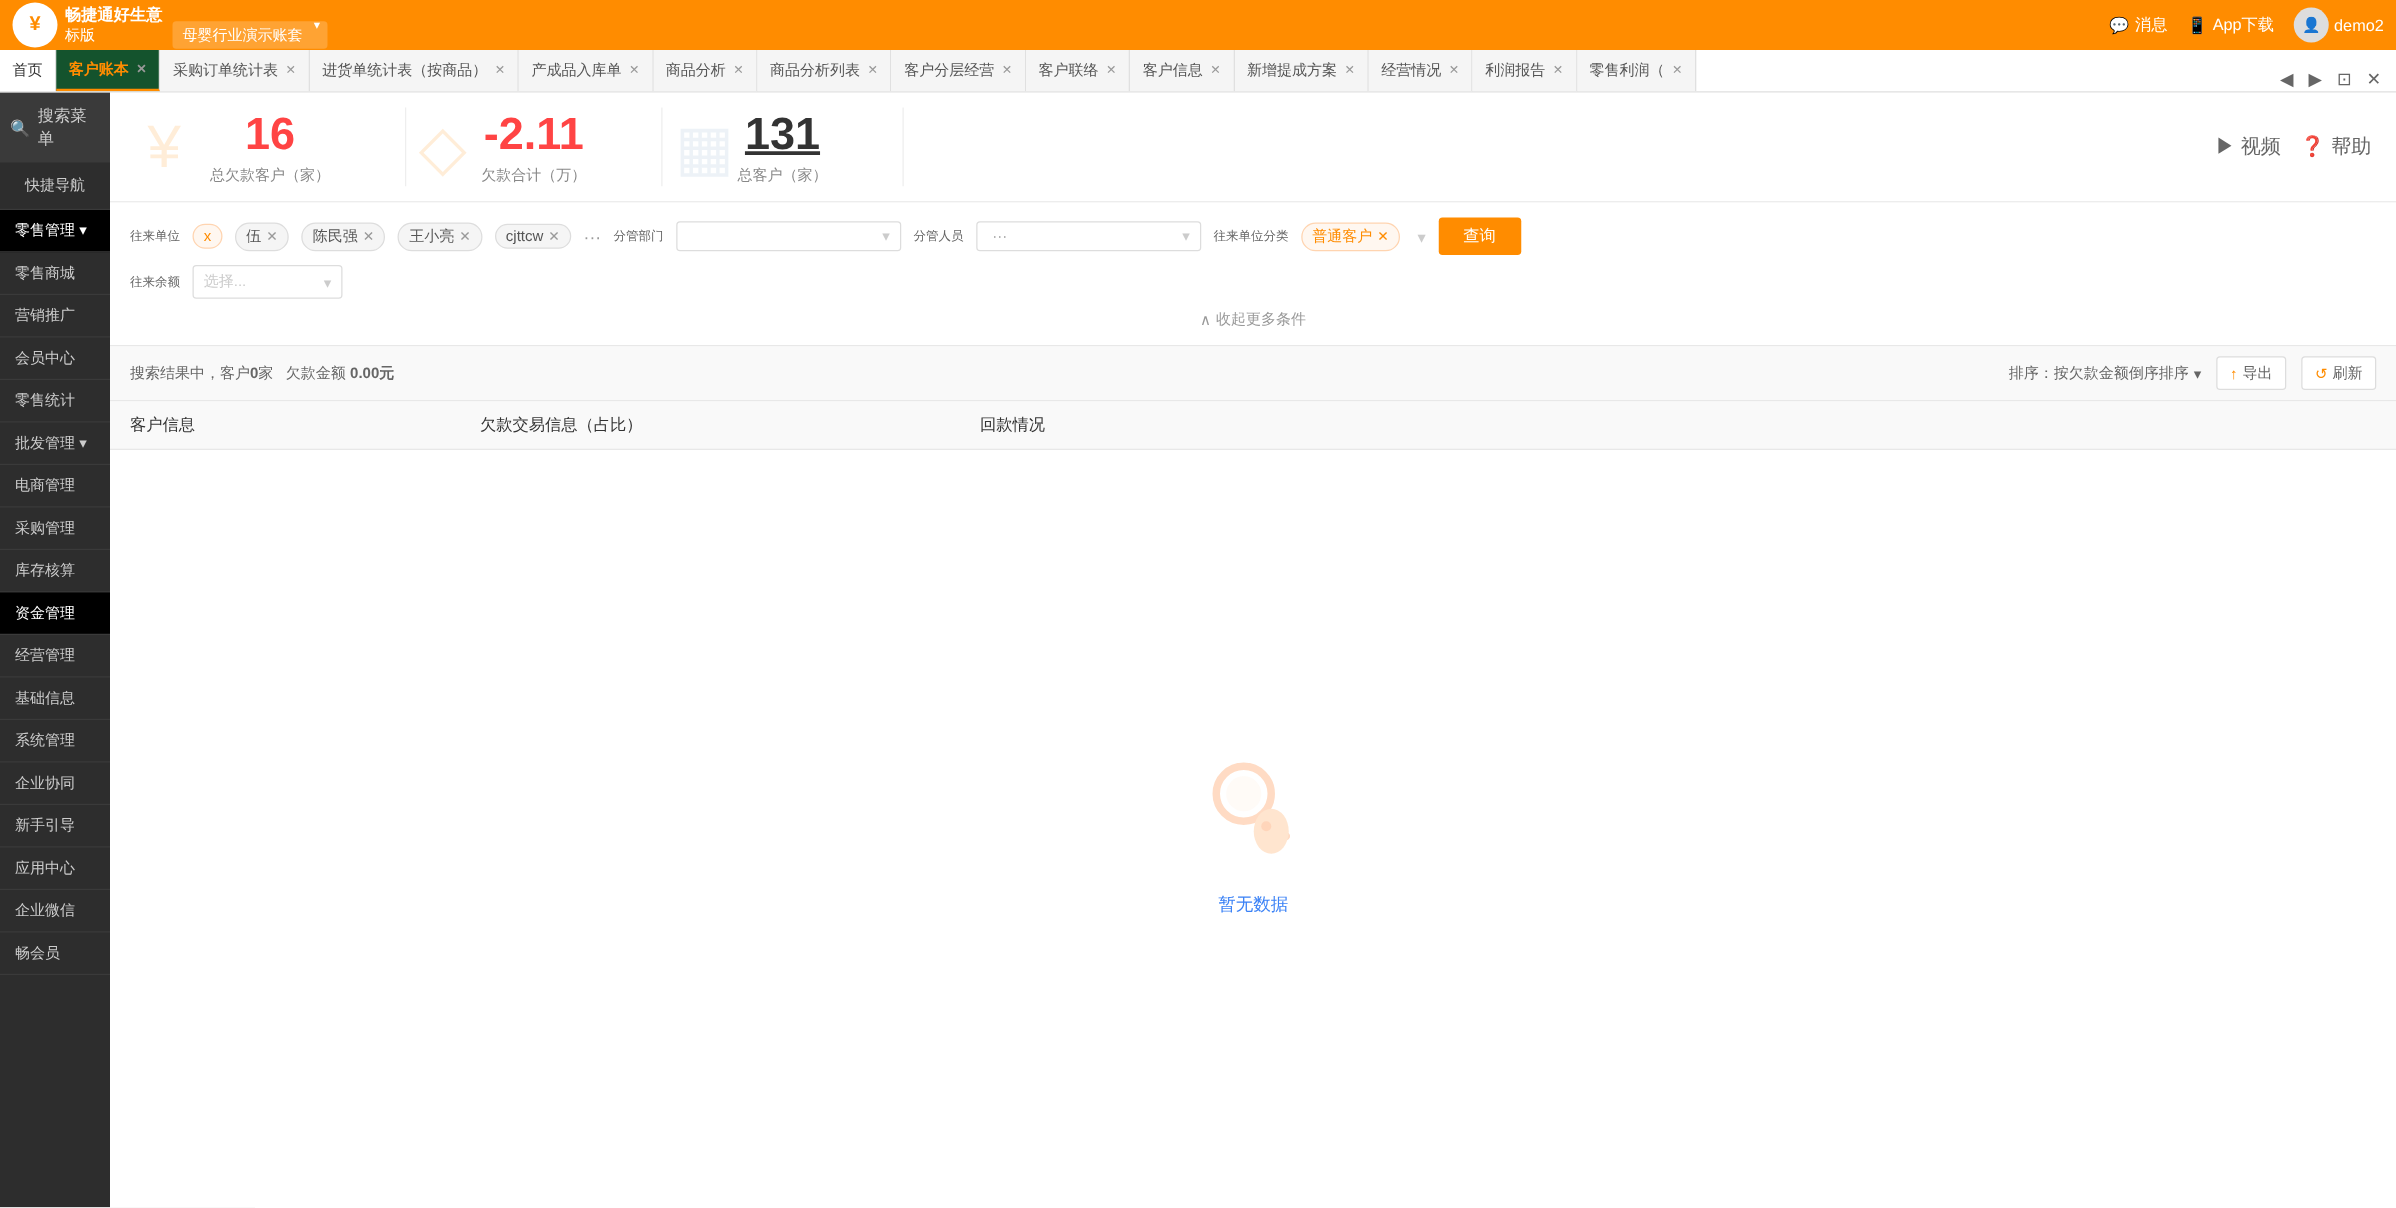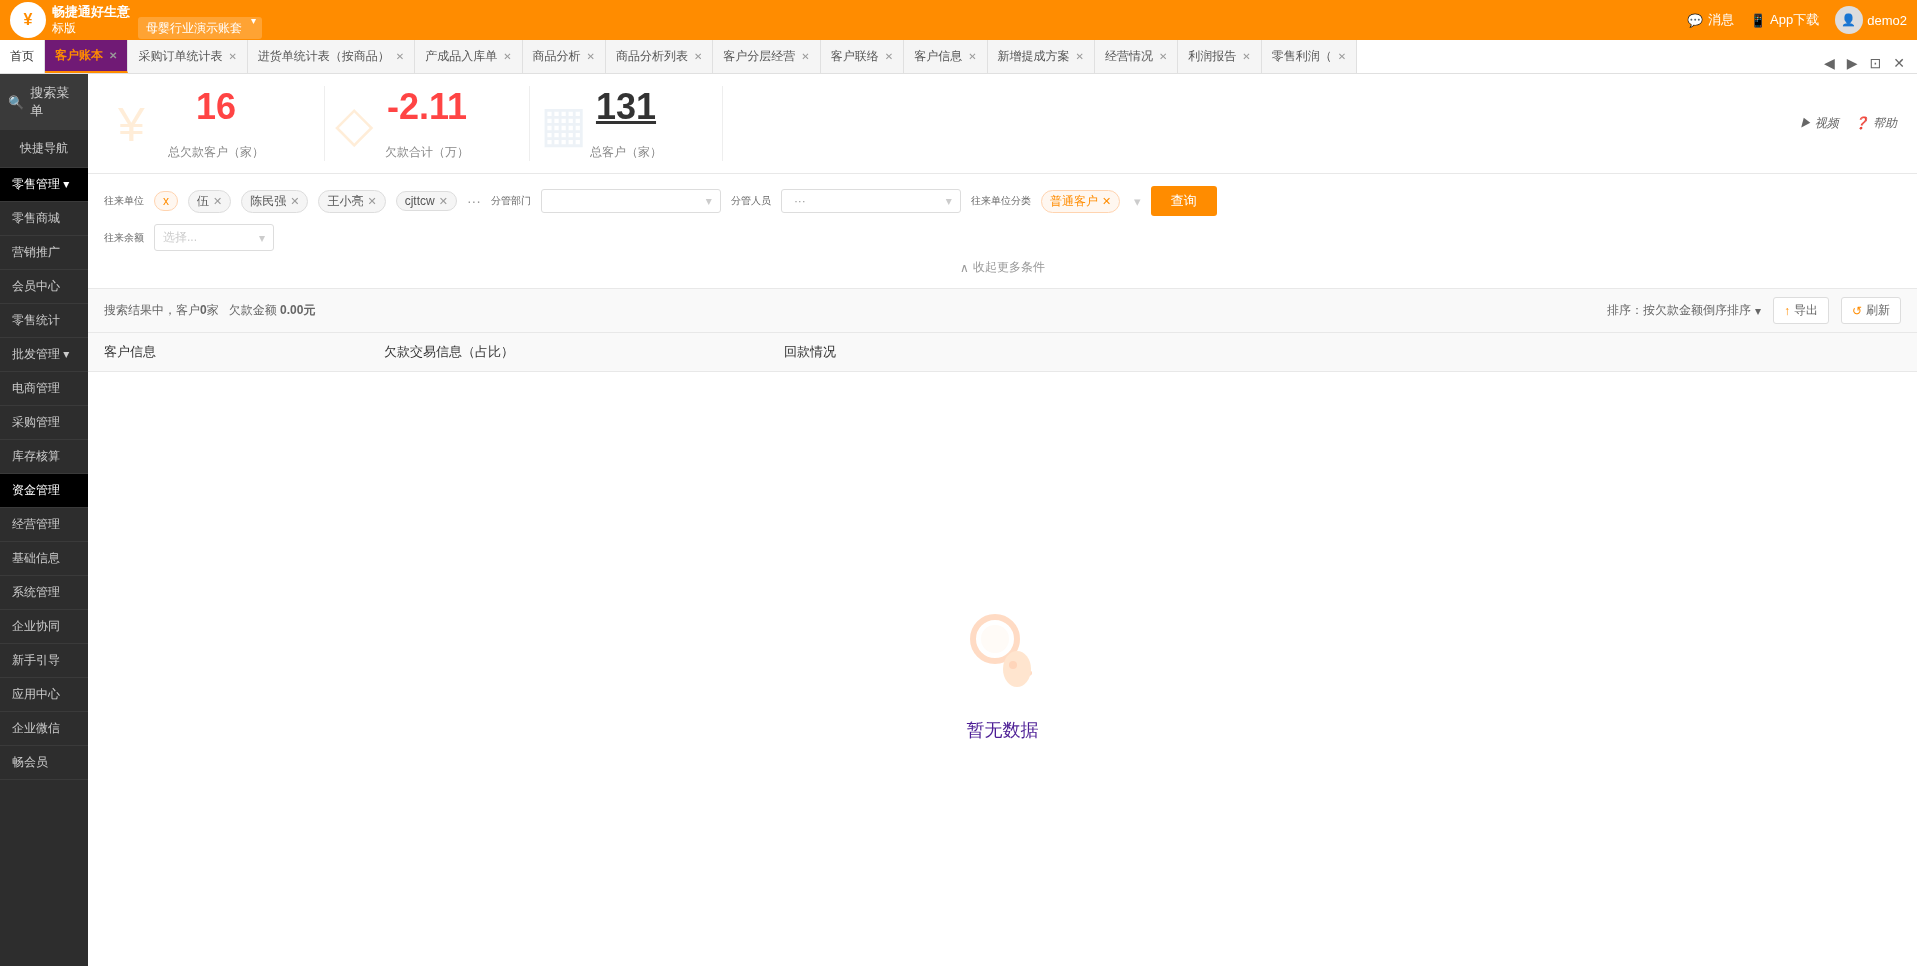--- a/index.html
+++ b/index.html
@@ -15,21 +15,21 @@
     .top-bar-dropdown { background: rgba(255,255,255,0.2); border: none; color: #fff; padding: 4px 20px 4px 8px; border-radius: 3px; cursor: pointer; font-size: 12px; appearance: none; position: relative; margin-top: 15px; }
     .top-bar-dropdown-wrap { position: relative; }
     .top-bar-dropdown-wrap::after { content: '▾'; color: #fff; position: absolute; right: 6px; top: 50%; transform: translateY(-50%); pointer-events: none; font-size: 10px; }
     .top-bar-right { display: flex; align-items: center; gap: 16px; color: #fff; font-size: 13px; }
     .top-bar-right-item { display: flex; align-items: center; gap: 4px; cursor: pointer; }
     .avatar { width: 28px; height: 28px; border-radius: 50%; background: #ddd; overflow: hidden; display: flex; align-items: center; justify-content: center; font-size: 12px; }
 
     
     .tab-bar { height: 34px; background: #fff; border-bottom: 1px solid #e0e0e0; display: flex; align-items: flex-end; padding-left: 0; flex-shrink: 0; overflow: hidden; }
     .tab { display: flex; align-items: center; padding: 0 10px; height: 34px; border-right: 1px solid #e0e0e0; cursor: pointer; font-size: 12px; color: #555; white-space: nowrap; position: relative; background: #f5f5f5; }
-    .tab.active { background: #701a75; color: #ff8c00; border-bottom: 2px solid #ff8c00; font-weight: bold; }
+    .tab.active { background: #14532d; color: #ff8c00; border-bottom: 2px solid #ff8c00; font-weight: bold; }
     .tab:first-child { background: #fff; color: #333; }
     .tab .close-btn { margin-left: 6px; color: #999; font-size: 10px; cursor: pointer; }
     .tab-actions { margin-left: auto; display: flex; align-items: center; padding: 0 8px; gap: 4px; }
     .tab-actions span { cursor: pointer; color: #666; font-size: 14px; padding: 2px 4px; }
 
     
     .main-layout { display: flex; flex: 1; overflow: hidden; }
 
     
     .sidebar { width: 88px; background: #2d2d2d; color: #ccc; display: flex; flex-direction: column; flex-shrink: 0; overflow-y: auto; }
@@ -41,22 +41,22 @@
     
     .content { flex: 1; overflow-y: auto; background: #f0f0f0; display: flex; flex-direction: column; }
 
     
     .stats-bar { background: #fff; display: flex; padding: 12px 20px; gap: 0; border-bottom: 1px solid #e8e8e8; align-items: center; }
     .stat-item { display: flex; flex-direction: column; align-items: center; padding: 0 60px; border-right: 1px solid #eee; position: relative; }
     .stat-item:last-child { border-right: none; }
     .stat-icon { position: absolute; left: 10px; top: 50%; transform: translateY(-50%); opacity: 0.15; font-size: 48px; color: #ff8c00; }
     .stat-value { font-size: 36px; font-weight: bold; color: #333; }
     .stat-value.red { color: #ff4444; }
-    .stat-label { font-size: 12px; color: #888; margin-top: 16px; }
-    .stat-right-actions { margin-left: auto; display: flex; gap: 16px; font-size: 12px; color: #666; cursor: pointer; font-style: italic; }
+    .stat-label { font-size: 12px; color: #888; margin-top: 4px; }
+    .stat-right-actions { margin-left: auto; display: flex; gap: 16px; font-size: 16px; color: #666; cursor: pointer; }
     .stat-right-actions span { display: flex; align-items: center; gap: 4px; }
 
     
     .filter-area { background: #fff; padding: 12px 16px; border-bottom: 1px solid #e8e8e8; }
     .filter-row { display: flex; align-items: center; gap: 10px; margin-bottom: 8px; flex-wrap: wrap; }
     .filter-label { color: #666; font-size: 10px; white-space: nowrap; }
     .filter-tag { display: inline-flex; align-items: center; gap: 4px; background: #fff7f0; border: 1px solid #ffd4b0; color: #ff8c00; padding: 2px 8px; border-radius: 12px; font-size: 12px; cursor: pointer; }
     .filter-tag .tag-close { color: #ff8c00; cursor: pointer; font-size: 11px; }
     .filter-tag.gray { background: #f5f5f5; border-color: #ddd; color: #555; }
     .filter-tag.gray .tag-close { color: #999; }
@@ -69,21 +69,21 @@
     .result-bar { background: #f9f9f9; padding: 8px 16px; border-bottom: 1px solid #e8e8e8; display: flex; align-items: center; justify-content: space-between; font-size: 12px; color: #666; }
     .result-bar-left { display: flex; gap: 16px; }
     .result-bar-right { display: flex; align-items: center; gap: 12px; }
     .sort-dropdown { display: flex; align-items: center; gap: 4px; cursor: pointer; color: #666; font-size: 12px; }
     .btn-outline { padding: 4px 10px; border: 1px solid #ddd; background: #fff; border-radius: 3px; cursor: pointer; font-size: 12px; color: #666; display: flex; align-items: center; gap: 4px; }
     .btn-outline .icon { color: #ff8c00; }
 
     
     .table-header { background: #f9f9f9; display: grid; grid-template-columns: 280px 400px 300px 1fr; padding: 10px 16px; border-bottom: 1px solid #e8e8e8; font-size: 13px; color: #333; font-weight: normal; }
     .table-body { flex: 1; display: flex; flex-direction: column; align-items: center; justify-content: center; padding: 40px; background: #fff; min-height: 400px; }
-    .empty-text { font-size: 18px; color: #4c1d95; }
+    .empty-text { font-size: 14px; color: #3b82f6; }
 
     
     .btn-query { background: #ff8c00; color: #fff; border: none; border-radius: 3px; padding: 6px 20px; cursor: pointer; font-size: 13px; }
   </style>
 </head>
 <body>
 
 <div class="top-bar">
   <div class="top-bar-left">
     <div class="logo-area">

